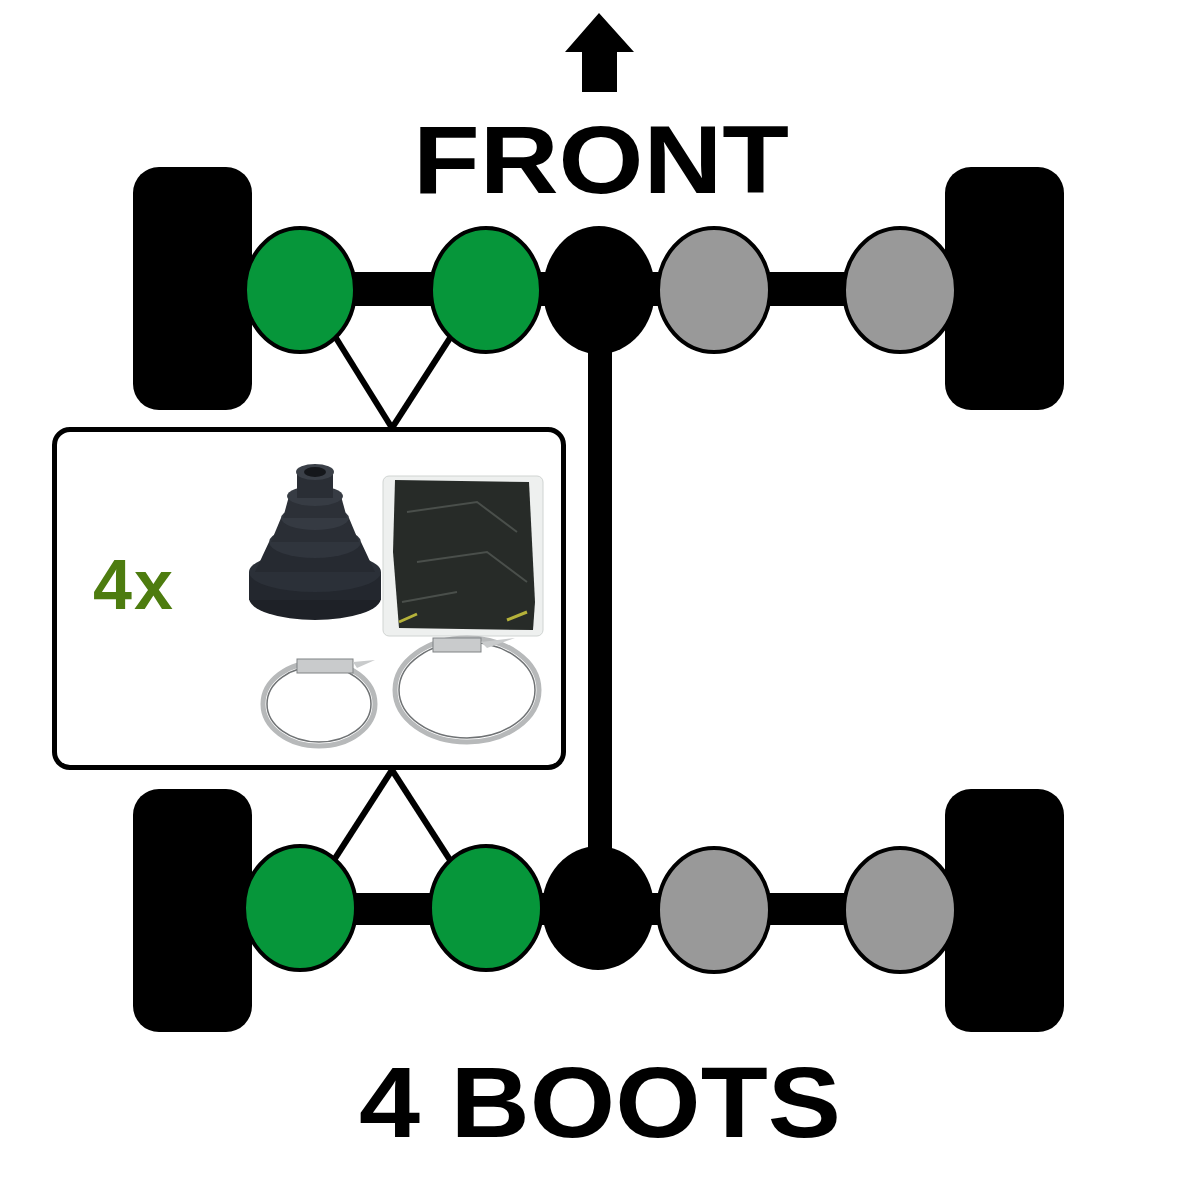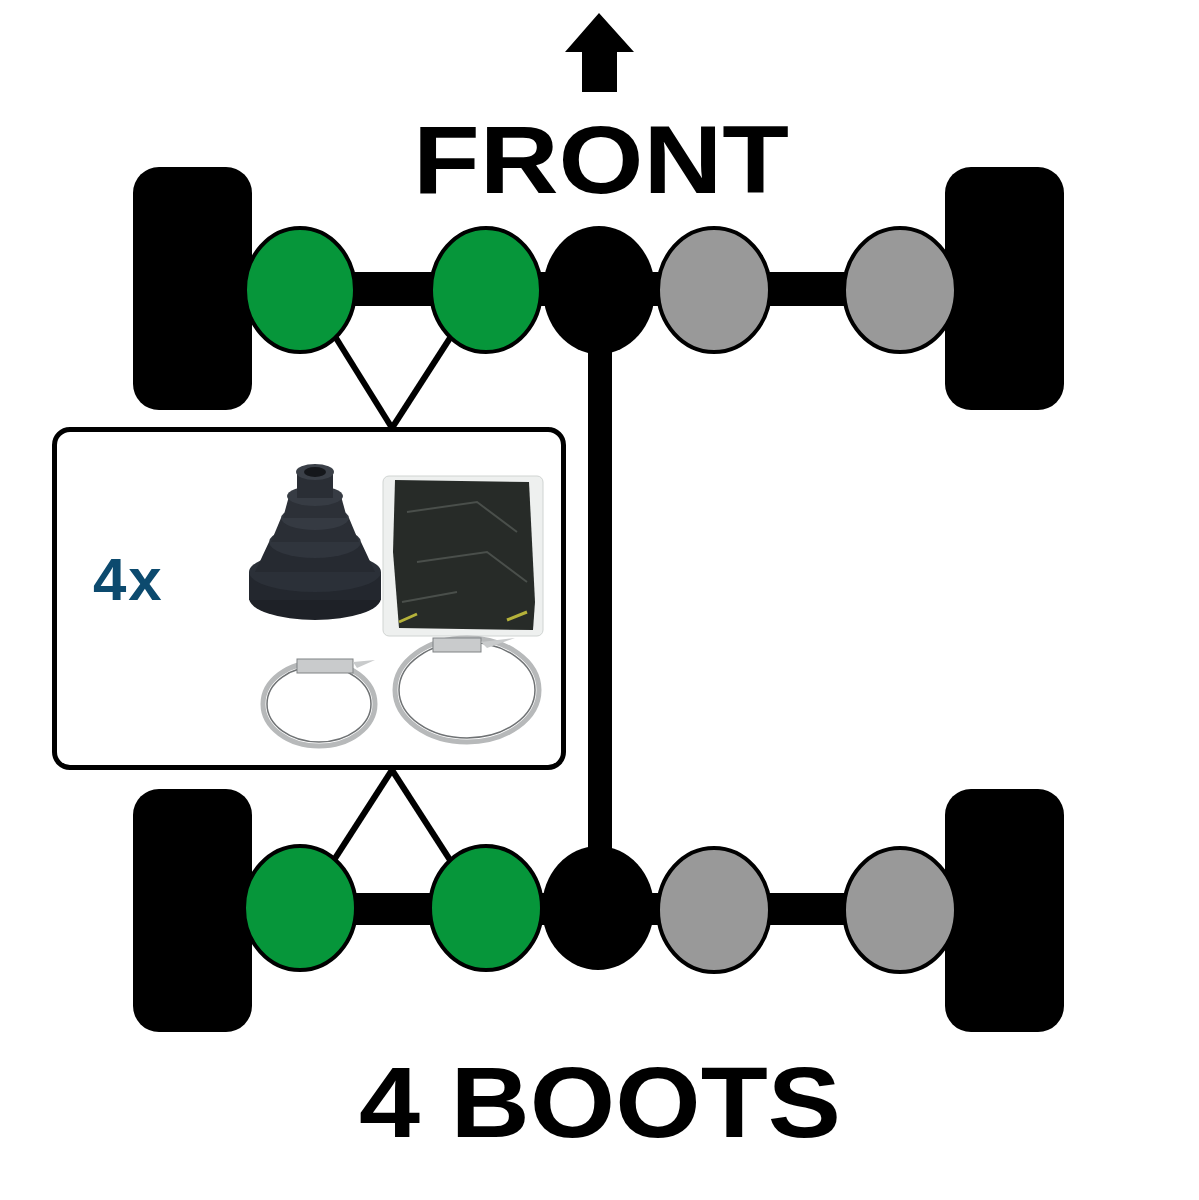--- a/index.html
+++ b/index.html
@@ -5,21 +5,21 @@
     html, body { margin: 0; padding: 0; background: #ffffff; }
     body { width: 1199px; height: 1200px; position: relative; overflow: hidden; font-family: "Liberation Sans", sans-serif; }
     #canvas { position: absolute; left: 0; top: 0; }
     .label-text { font-family: "Liberation Sans", sans-serif; font-weight: bold; fill: #000; }
     .kit-panel {
       position: absolute; left: 52px; top: 427px; width: 504px; height: 333px;
       border: 5px solid #000; border-radius: 18px; background: #fff; box-sizing: content-box;
     }
     .qty {
       position: absolute; left: 36px; top: 118px; font-family: "Liberation Sans", sans-serif;
-      font-weight: bold; font-size: 60px; line-height: 1; color: #0c4a6e; letter-spacing: 2px;
+      font-weight: bold; font-size: 70px; line-height: 1; color: #4d7c0f; letter-spacing: 2px;
     }
   </style>
 </head>
 <body>
 
 <svg id="canvas" width="1199" height="1200" viewBox="0 0 1199 1200" xmlns="http://www.w3.org/2000/svg">
 
   <g>
     <polygon points="599,13 634,52 617,52 617,92 582,92 582,52 565,52" fill="#000"></polygon>
   </g>

